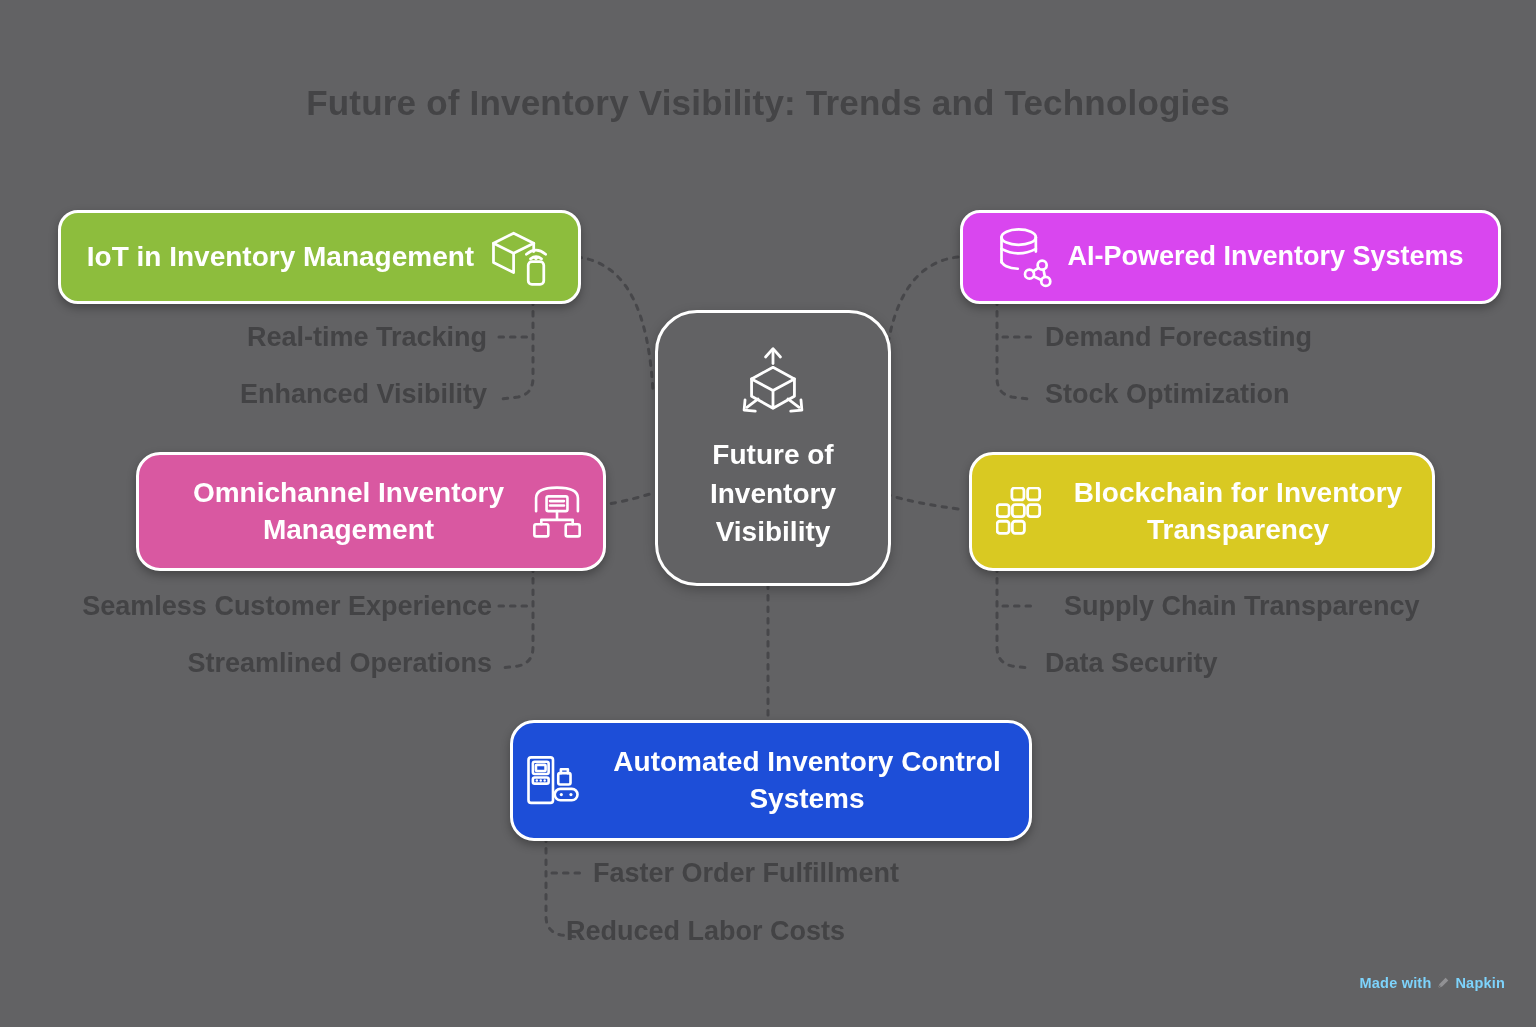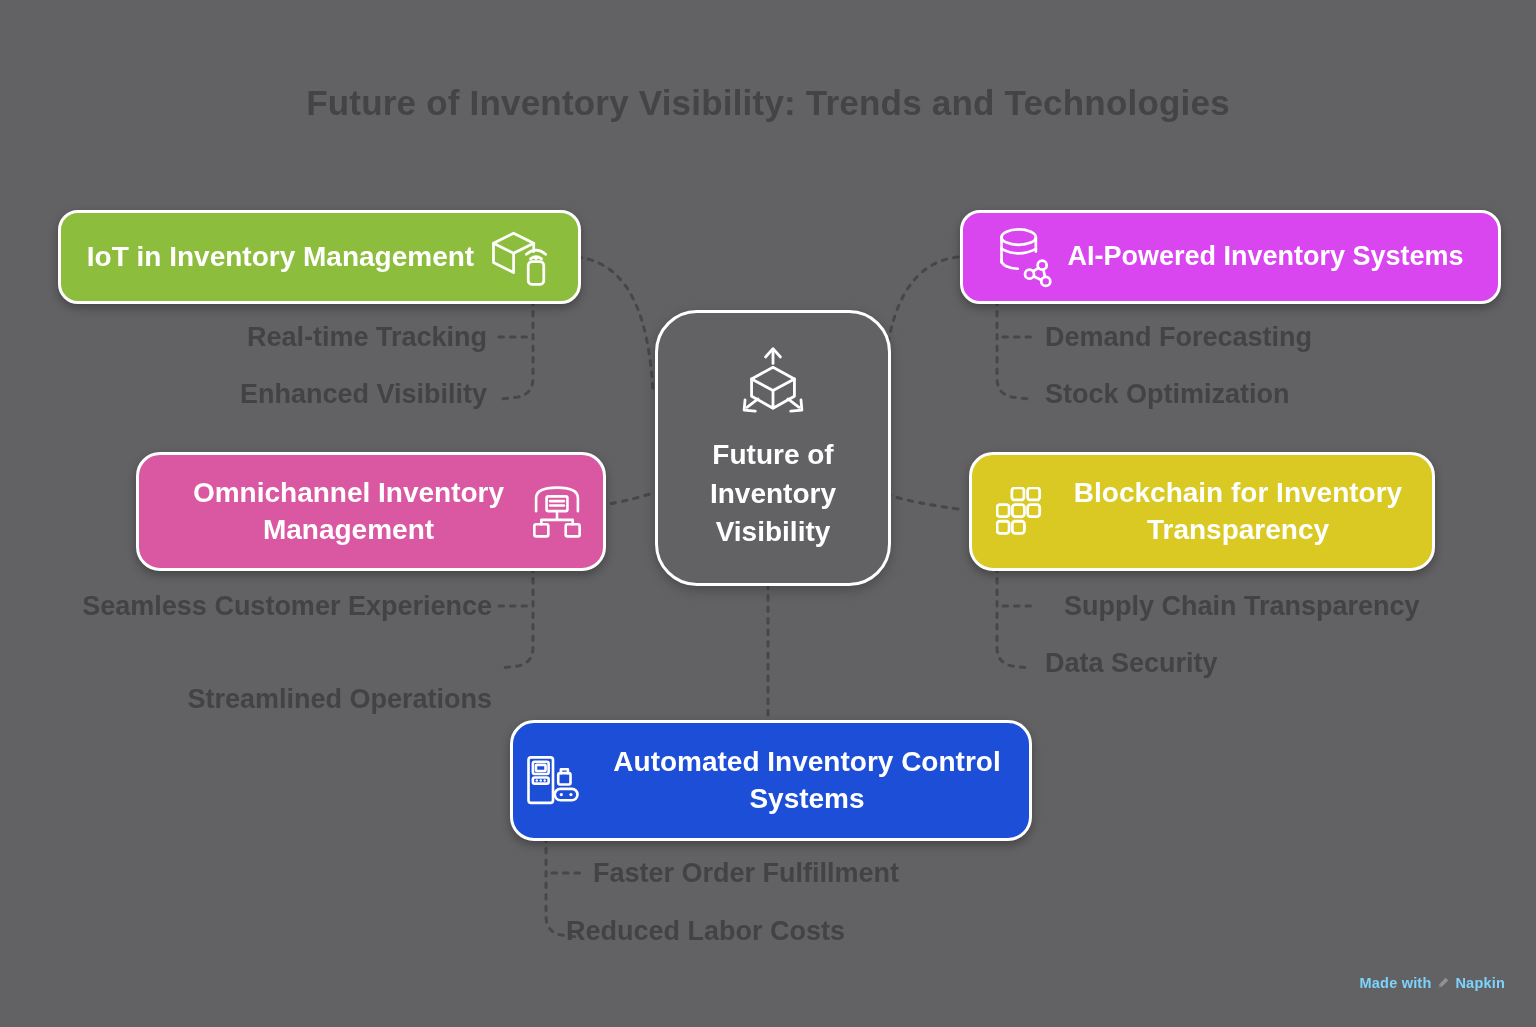--- a/index.html
+++ b/index.html
@@ -178,21 +178,21 @@
     <span class="lbl">Automated Inventory Control Systems</span>
   </div>
 
   <div class="sub-label align-r" style="left:57px;top:320px;width:430px;">Real-time Tracking</div>
   <div class="sub-label align-r" style="left:57px;top:377px;width:430px;">Enhanced Visibility</div>
 
   <div class="sub-label" style="left:1045px;top:320px;">Demand Forecasting</div>
   <div class="sub-label" style="left:1045px;top:377px;">Stock Optimization</div>
 
   <div class="sub-label align-r" style="left:40px;top:589px;width:452px;">Seamless Customer Experience</div>
-  <div class="sub-label align-r" style="left:40px;top:646px;width:452px;margin-top:36px;">Streamlined Operations</div>
+  <div class="sub-label align-r" style="left:40px;top:646px;width:452px;">Streamlined Operations</div>
 
   <div class="sub-label" style="left:1045px;top:589px;margin-left:19px;">Supply Chain Transparency</div>
   <div class="sub-label" style="left:1045px;top:646px;">Data Security</div>
 
   <div class="sub-label" style="left:593px;top:856px;">Faster Order Fulfillment</div>
   <div class="sub-label" style="left:566px;top:914px;">Reduced Labor Costs</div>
 
   <div class="watermark">
     <span>Made with</span>
     <svg width="14" height="14" viewBox="0 0 16 16">

